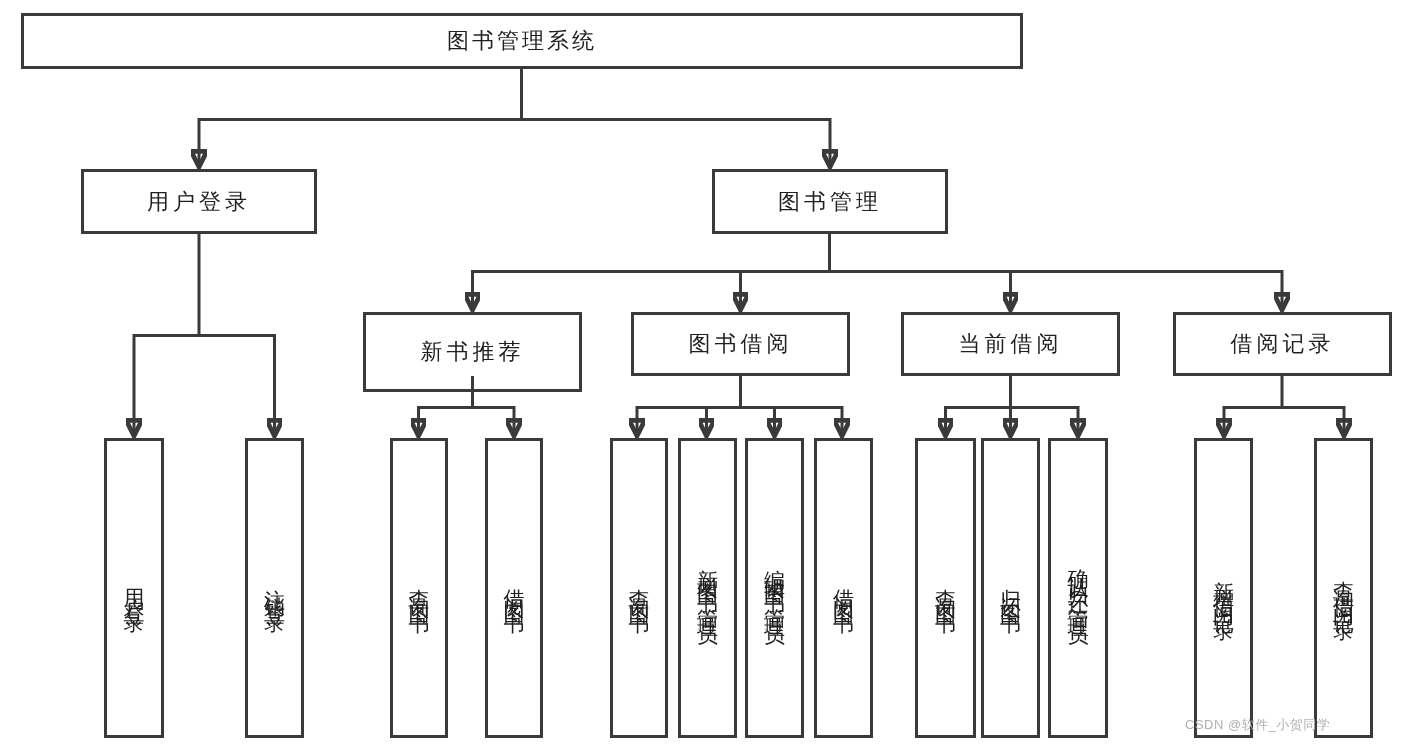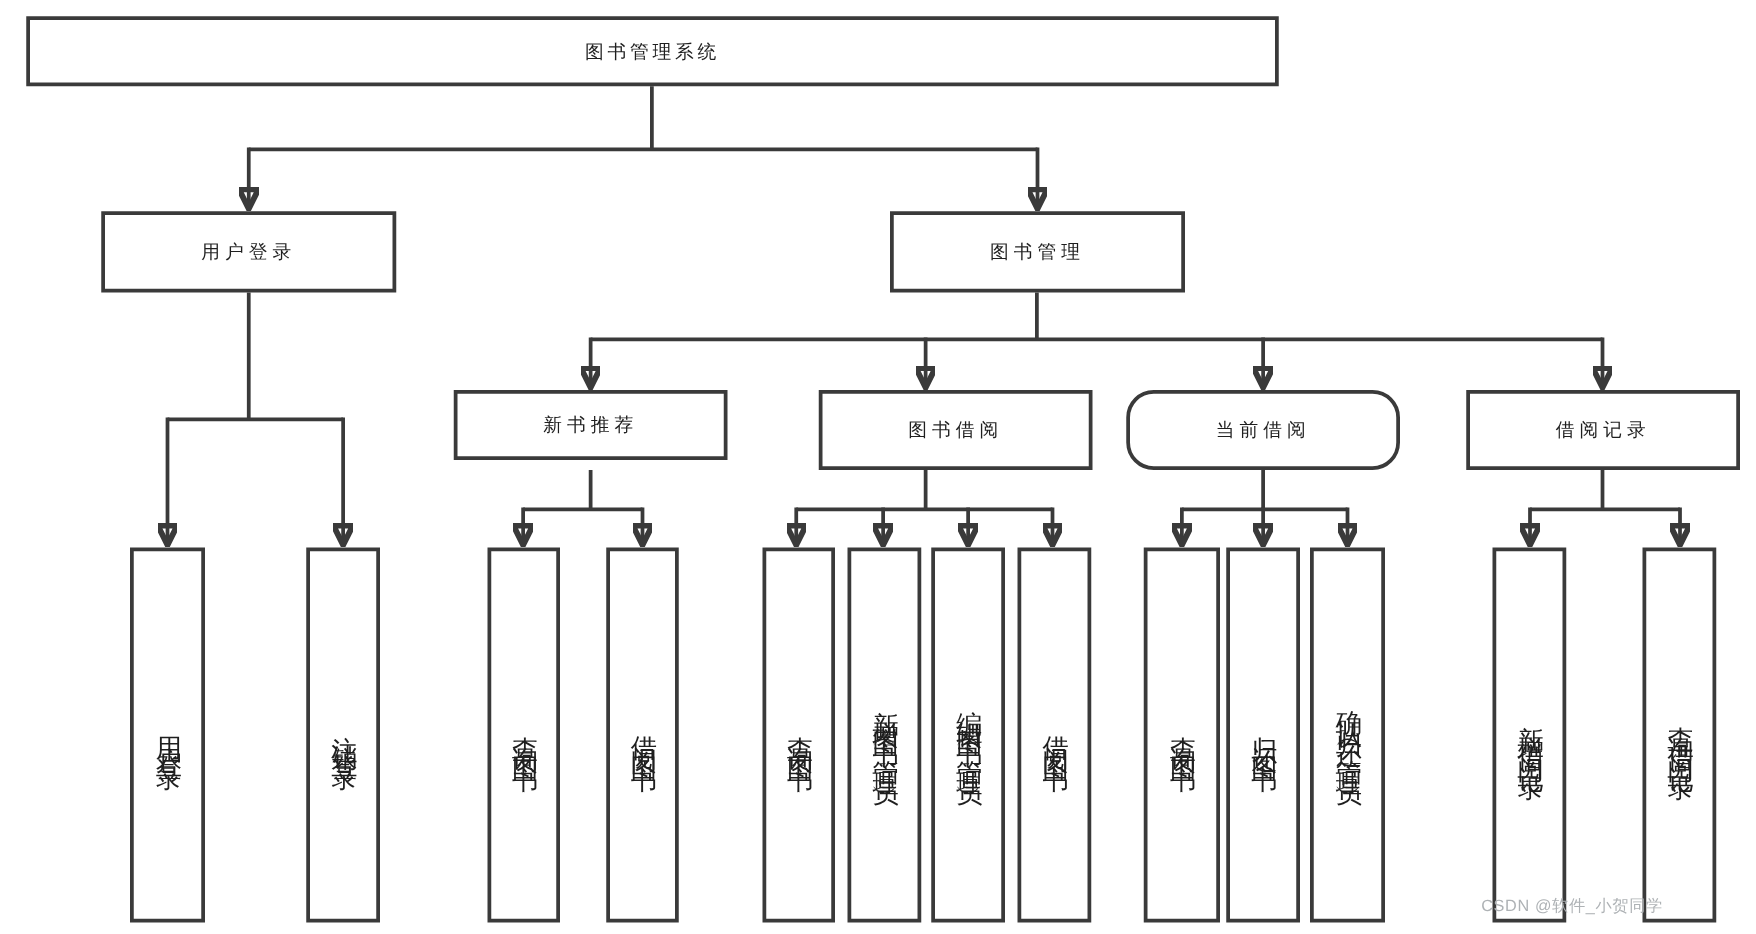--- a/index.html
+++ b/index.html
@@ -17,21 +17,21 @@
   }
   .box {
     position: absolute;
     box-sizing: border-box;
     background: #ffffff;
     border: 3px solid #3a3a3a;
     color: #1f1f1f;
     display: flex;
     align-items: center;
     justify-content: center;
-    font-size: 15px;
+    font-size: 22px;
     letter-spacing: 4px;
     z-index: 1;
     white-space: nowrap;
   }
   .vbox {
     writing-mode: vertical-rl;
     text-orientation: mixed;
     font-size: 21px;
     letter-spacing: 8px;
     white-space: normal;
@@ -62,23 +62,23 @@
 </head>
 <body>
 
 <div class="canvas">
 
   <div class="box" style="left:21px; top:13px; width:1002px; height:56px; letter-spacing:3px;">图书管理系统</div>
 
   <div class="box" style="left:81px; top:169px; width:236px; height:65px;">用户登录</div>
   <div class="box" style="left:712px; top:169px; width:236px; height:65px;font-family:Liberation Mono, monospace;">图书管理</div>
 
-  <div class="box" style="left:363px; top:312px; width:219px; height:56px;">新书推荐</div>
-  <div class="box" style="left:631px; top:312px; width:219px; height:64px;margin-left:24px;">图书借阅</div>
-  <div class="box" style="left:901px; top:312px; width:219px; height:64px;border-radius:22px;">当前借阅</div>
+  <div class="box" style="left:363px; top:312px; width:219px; height:80px;">新书推荐</div>
+  <div class="box" style="left:631px; top:312px; width:219px; height:64px;">图书借阅</div>
+  <div class="box" style="left:901px; top:312px; width:219px; height:64px;">当前借阅</div>
   <div class="box" style="left:1173px; top:312px; width:219px; height:64px;">借阅记录</div>
 
   <div class="box vbox" style="left:104px; top:438px; width:60px; height:300px;">用户登录</div>
   <div class="box vbox" style="left:245px; top:438px; width:59px; height:300px;">注销登录</div>
 
   <div class="box vbox" style="left:390px; top:438px; width:58px; height:300px;">查询图书</div>
   <div class="box vbox" style="left:485px; top:438px; width:58px; height:300px;">借阅图书</div>
 
   <div class="box vbox" style="left:610px; top:438px; width:58px; height:300px;">查询图书</div>
   <div class="box vbox" style="left:678px; top:438px; width:59px; height:300px;">新增图书（管理员）</div>

